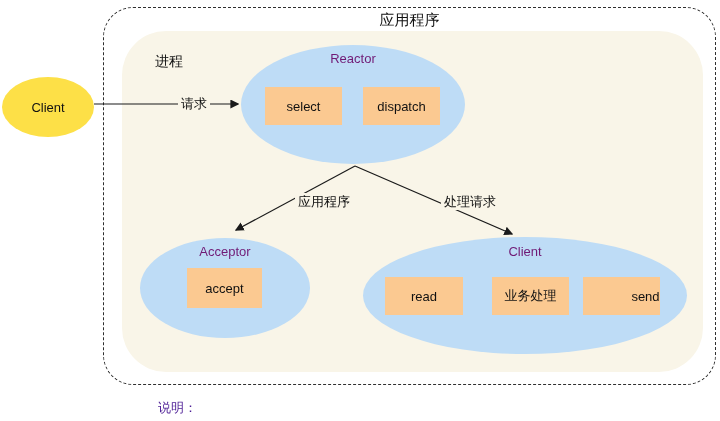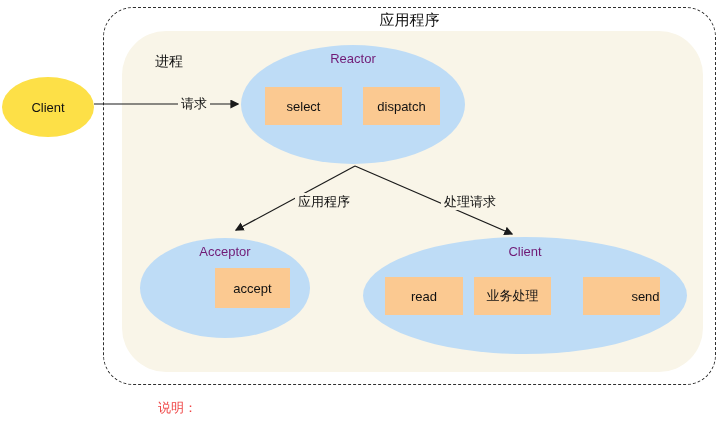--- a/index.html
+++ b/index.html
@@ -77,40 +77,40 @@
   .op-box {
     background: #fbc991;
     display: flex;
     align-items: center;
     justify-content: center;
     font-size: 13px;
     color: #111;
   }
   .box-select   { left: 265px; top: 87px;  width: 77px; height: 38px; }
   .box-dispatch { left: 363px; top: 87px;  width: 77px; height: 38px; }
-  .box-accept   { left: 187px; top: 268px; width: 75px; height: 40px; margin-left: 28px; }
+  .box-accept   { left: 187px; top: 268px; width: 75px; height: 40px; }
   .box-read     { left: 385px; top: 277px; width: 78px; height: 38px; }
-  .box-biz      { left: 474px; top: 277px; width: 77px; height: 38px; }
+  .box-biz      { left: 492px; top: 277px; width: 77px; height: 38px; }
   .box-send     { left: 583px; top: 277px; width: 77px; height: 38px; padding-left: 48px; }
 
   
   .edge-label {
     background: #f9f5e8;
     font-size: 13px;
     color: #111;
     padding: 0 3px;
     line-height: 17px;
     margin-left: 32px;
   }
   .lbl-request   { left: 146px; top: 95px;  }
   .lbl-establish { left: 263px; top: 193px; }
   .lbl-handle    { left: 409px; top: 193px; }
 
   
-  .legend-title { left: 158px; top: 399px; font-size: 13px; color: #ef4444; }
+  .legend-title { left: 158px; top: 399px; font-size: 13px; color: #4c1d95; }
   .legend-ellipse {
     left: 208px; top: 392px; width: 54px; height: 26px;
     background: #bedcf6; border-radius: 50%;
     display: flex; align-items: center; justify-content: center;
     font-size: 12.5px; color: #111; margin-top: 32px;
   }
   .legend-box {
     left: 278px; top: 393px; width: 78px; height: 25px;
     background: #fbc991;
     display: flex; align-items: center; justify-content: center;

